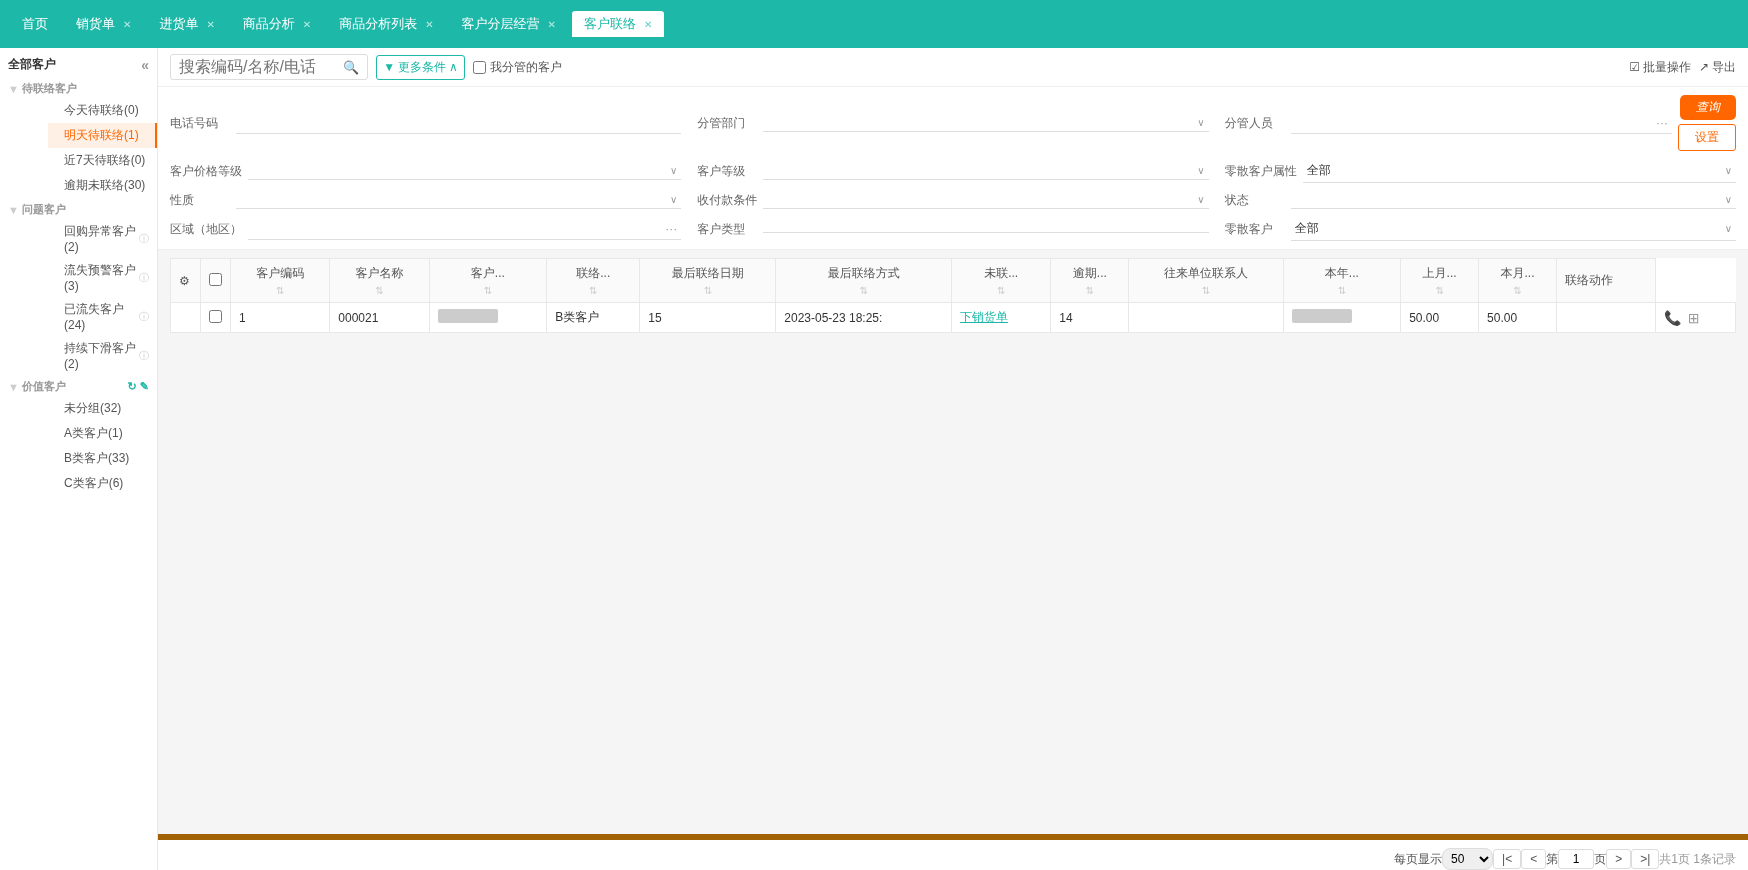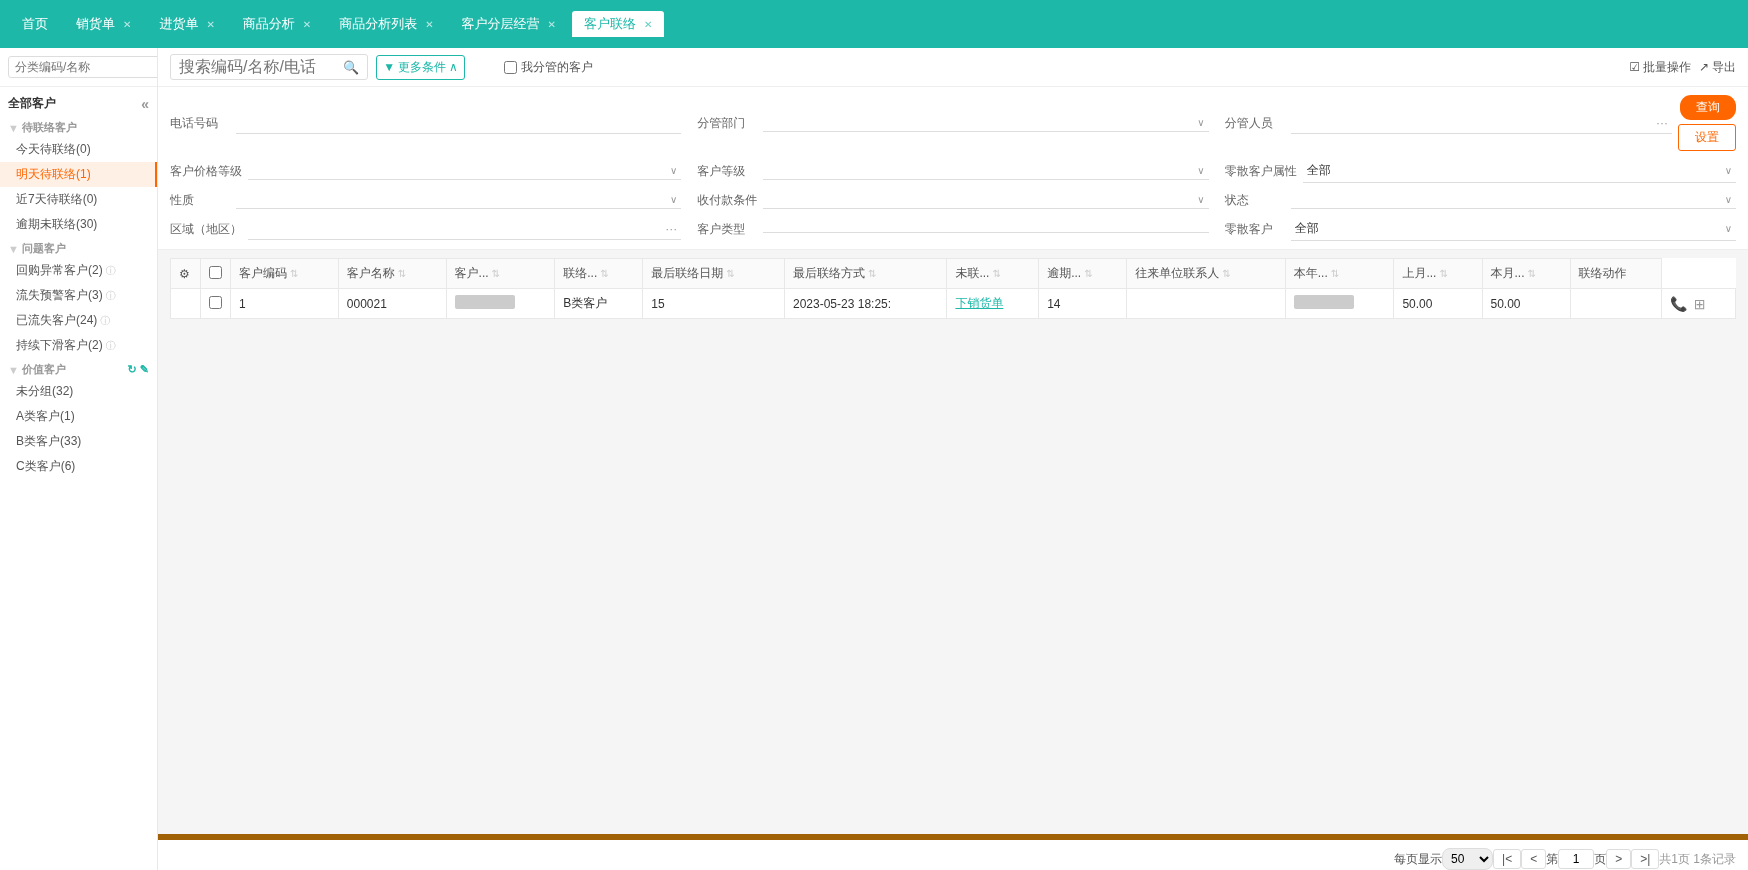--- a/index.html
+++ b/index.html
@@ -37,21 +37,21 @@
       display: flex; align-items: center; justify-content: space-between;
       padding: 8px 8px 4px 8px; font-weight: bold; font-size: 12px; color: #333;
     }
     .sidebar-section-title .collapse-btn { cursor: pointer; color: #999; font-size: 14px; }
     .sidebar-group-label {
       padding: 4px 8px 2px 8px; font-size: 11px; color: #999; font-weight: bold;
       display: flex; align-items: center; gap: 3px;
     }
     .sidebar-item {
       padding: 4px 8px 4px 16px; cursor: pointer; font-size: 12px; color: #555;
-      display: flex; align-items: center; gap: 3px;
+      display: flex; align-items: center; gap: 3px; margin-left: 48px;
     }
     .sidebar-item.active { background: #fff0e6; color: #ff6600; border-right: 2px solid #ff6600; }
     .sidebar-item .info-icon { color: #ccc; font-size: 10px; }
 
     
     .content { flex: 1; display: flex; flex-direction: column; overflow: hidden; }
 
     
     .toolbar {
       display: flex; align-items: center; padding: 6px 12px; background: #fff;
@@ -64,21 +64,21 @@
     .search-box input {
       border: none; outline: none; font-size: 16px; width: 160px; color: #999;
     }
     .search-box .search-icon { color: #ccc; font-size: 13px; cursor: pointer; }
     .filter-btn {
       display: flex; align-items: center; gap: 3px; color: #1db8a8;
       cursor: pointer; font-size: 12px; padding: 3px 6px;
       border: 1px solid #1db8a8; border-radius: 3px;
     }
     .checkbox-label {
-      display: flex; align-items: center; gap: 4px; cursor: pointer; font-size: 12px; color: #555; margin-left: 31px;
+      display: flex; align-items: center; gap: 4px; cursor: pointer; font-size: 12px; color: #555;
     }
     .toolbar-right { margin-left: auto; display: flex; align-items: center; gap: 8px; }
     .batch-op, .export-btn {
       display: flex; align-items: center; gap: 3px; cursor: pointer;
       font-size: 12px; color: #555;
     }
 
     
     .filter-panel {
       background: #fff; border-bottom: 1px solid #eee;
@@ -95,22 +95,22 @@
       flex: 1; border: none; border-bottom: 1px solid #ddd; padding: 3px 4px;
       font-size: 12px; outline: none; color: #333; background: transparent;
       display: flex; align-items: center; justify-content: space-between; cursor: pointer;
     }
     .filter-select-text { color: #999; }
     .chevron-down { color: #999; font-size: 10px; }
     .filter-action {
       display: flex; flex-direction: column; gap: 4px; align-items: flex-end; justify-content: center;
     }
     .btn-query {
-      background: #ff6600; color: #fff; border: none; border-radius: 11px;
-      padding: 4px 16px; cursor: pointer; font-size: 12px;
+      background: #ff6600; color: #fff; border: none; border-radius: 5px;
+      padding: 4px 16px; cursor: pointer; font-size: 12px; font-style: italic;
     }
     .btn-set {
       background: #fff; color: #ff6600; border: 1px solid #ff6600; border-radius: 3px;
       padding: 4px 16px; cursor: pointer; font-size: 12px;
     }
     .dots-btn { color: #999; cursor: pointer; font-size: 12px; }
 
     
     .table-area { flex: 1; overflow: auto; padding: 0 12px; background: #f5f5f5; }
     .data-table {
@@ -118,21 +118,21 @@
       margin-top: 8px; font-size: 12px;
     }
     .data-table th {
       background: #fafafa; border: 1px solid #e8e8e8; padding: 6px 8px;
       font-weight: normal; color: #555; white-space: nowrap; position: sticky; top: 0;
       text-align: left;
     }
     .data-table td {
       border: 1px solid #e8e8e8; padding: 6px 8px; color: #333; white-space: nowrap;
     }
-    .th-with-sort { display: flex; align-items: center; gap: 3px; }
+    .th-with-sort { display: flex; align-items: center; gap: 3px; flex-direction: column; }
     .sort-icon { color: #ccc; font-size: 10px; }
     .link-text { color: #1db8a8; cursor: pointer; text-decoration: underline; }
     .action-icons { display: flex; gap: 6px; align-items: center; }
     .action-icon { color: #999; cursor: pointer; font-size: 14px; }
     .settings-col { width: 30px; text-align: center; }
     .checkbox-col { width: 30px; text-align: center; }
     .blurred-text { background: #ccc; color: transparent; border-radius: 2px; display: inline-block; min-width: 60px; height: 14px; }
 
     
     .pagination {
@@ -183,24 +183,20 @@
   </div>
   <div class="nav-item active">
     <span>客户联络</span>
     <span class="close-x">✕</span>
   </div>
 </div>
 
 <div class="main-layout">
 
   <div class="sidebar">
-    <div class="sidebar-search">
-      <input type="text" placeholder="分类编码/名称" style="">
-
-    </div>
 
     <div class="sidebar-section-title">
       <span>全部客户</span>
       <span class="collapse-btn">«</span>
     </div>
 
     <div class="sidebar-group-label">
       <span style="color:#ccc">▼</span>
       <span>待联络客户</span>
     </div>

